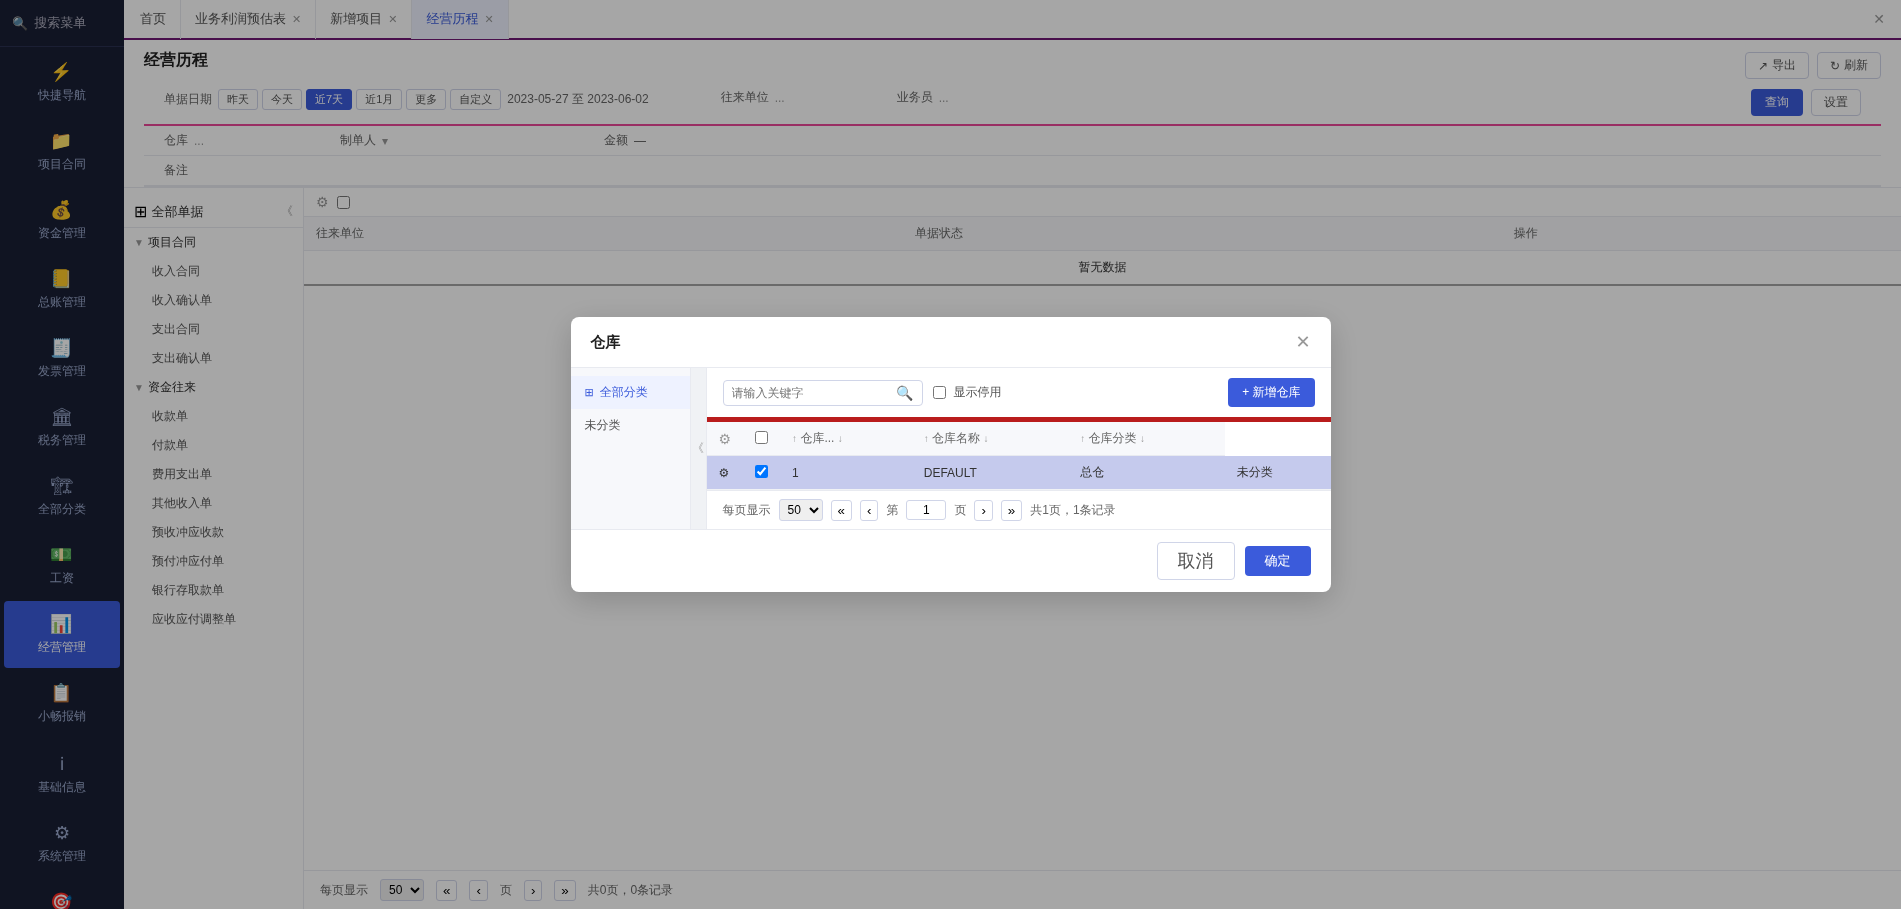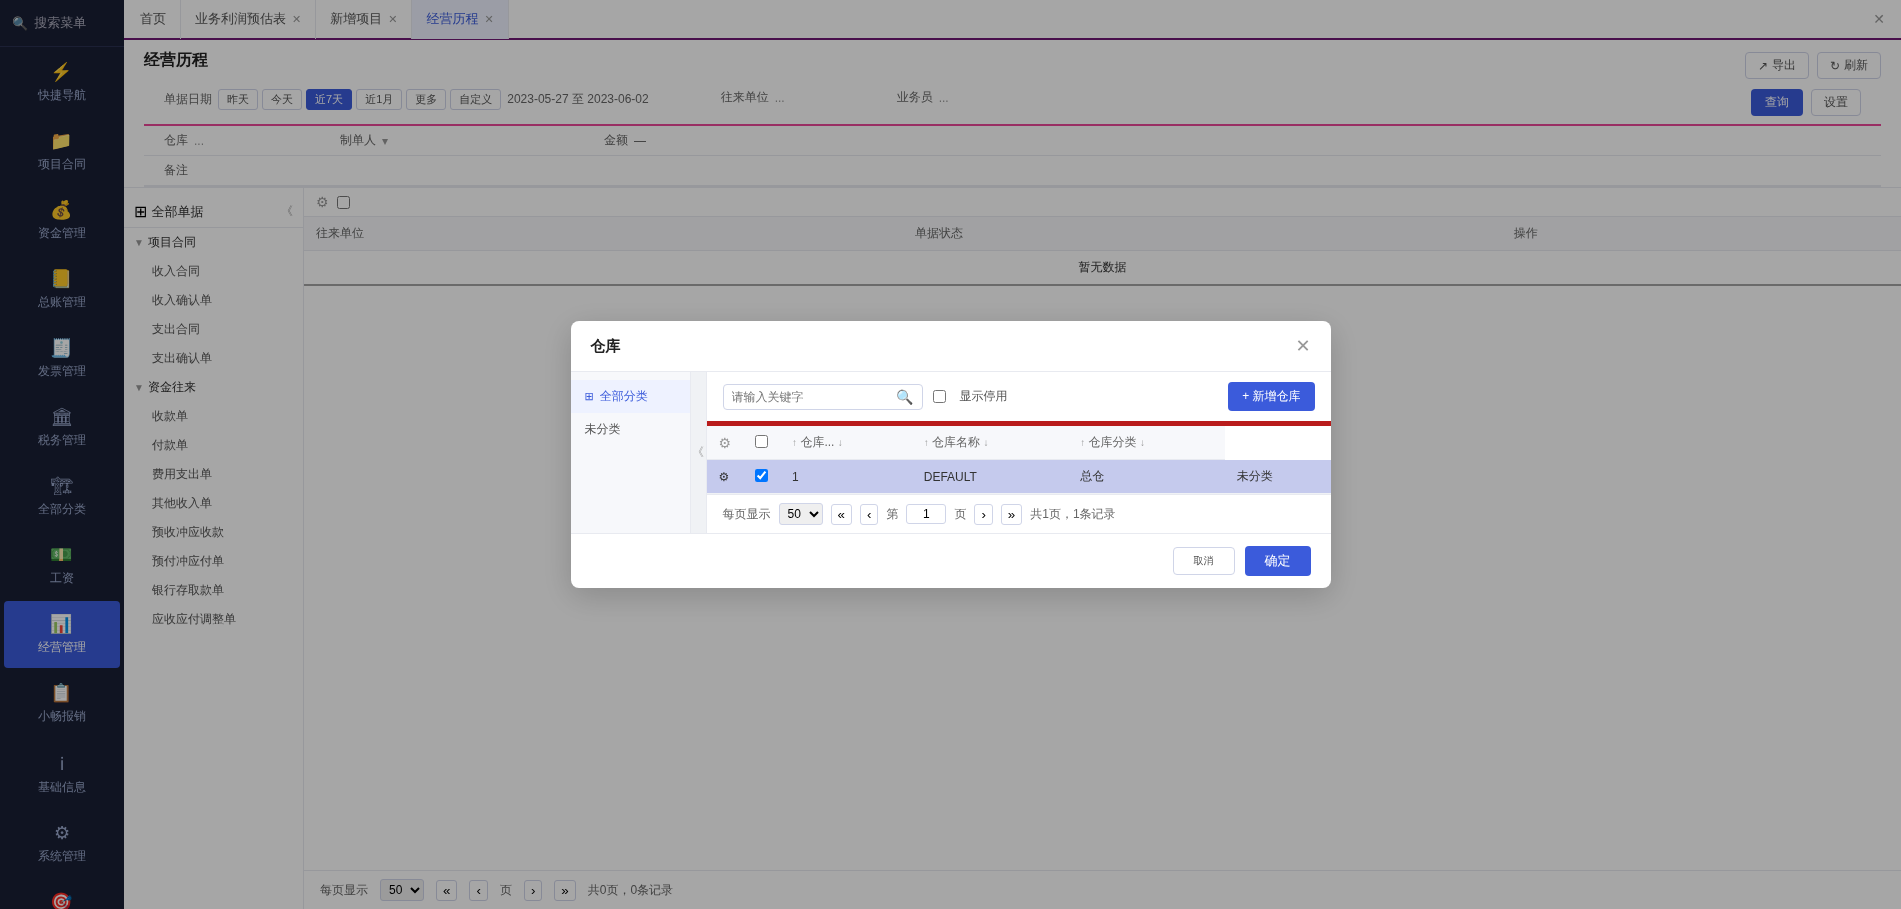--- a/index.html
+++ b/index.html
@@ -298,21 +298,21 @@
       padding: 4px 8px;
       gap: 6px;
       width: 200px;
     }
     .modal-search-input {
       border: none; outline: none; font-size: 12px; color: #333; width: 100%;
       background: transparent;
     }
     .modal-search-icon { color: #999; font-size: 14px; }
     .modal-checkbox-label {
-      display: flex; align-items: center; gap: 14px;
+      display: flex; align-items: center; gap: 8px;
       font-size: 12px; color: #555; cursor: pointer;
     }
     .modal-checkbox { cursor: pointer; }
     .btn-add-warehouse {
       margin-left: auto;
       background: #3b5bdb; color: #fff;
       border: none; border-radius: 4px;
       padding: 6px 14px; font-size: 12px; cursor: pointer;
       display: flex; align-items: center; gap: 4px;
     }
@@ -367,21 +367,21 @@
 
     
     .modal-footer {
       display: flex; align-items: center; justify-content: flex-end;
       padding: 12px 20px;
       border-top: 1px solid #e8eaf0;
       gap: 10px;
       flex-shrink: 0;
     }
     .btn-cancel {
-      padding: 6px 20px; border-radius: 4px; font-size: 10px; cursor: pointer;
+      padding: 6px 20px; border-radius: 4px; font-size: 18px; cursor: pointer;
       border: 1px solid #d0d5e8; background: #fff; color: #555;
     }
     .btn-confirm {
       padding: 6px 20px; border-radius: 4px; font-size: 13px; cursor: pointer;
       background: #3b5bdb; color: #fff; border: none;
     }
 
     
     .notice-text { color: #999; font-size: 12px; text-align: center; padding: 20px; }
   </style>

